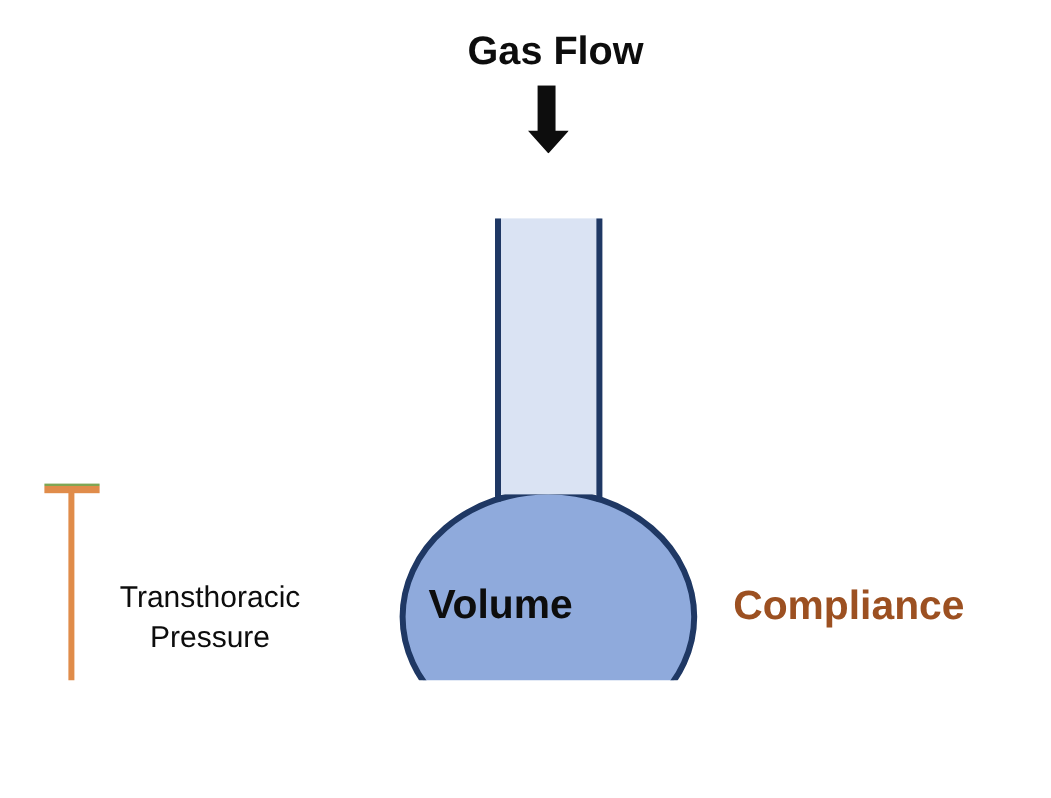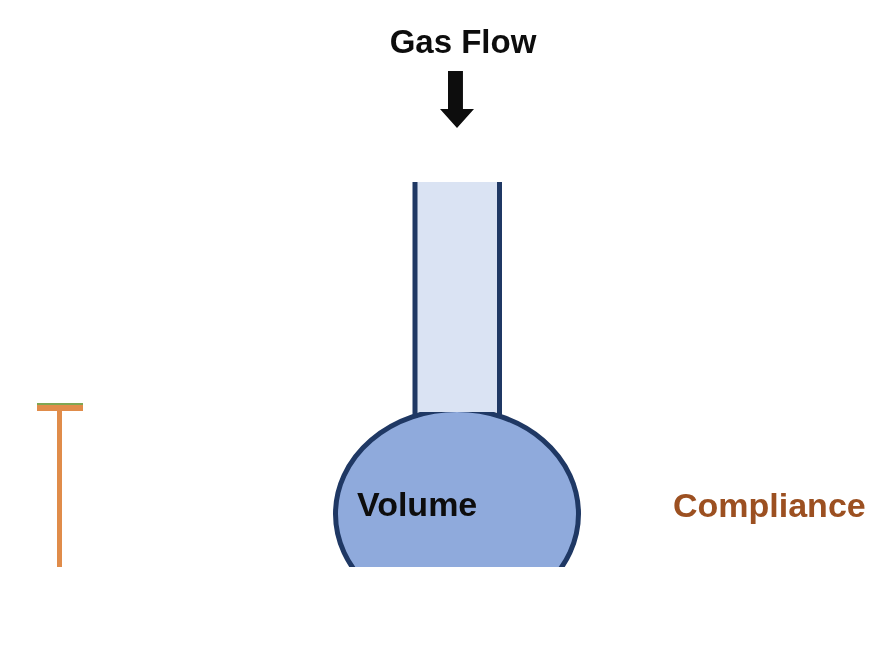--- a/index.html
+++ b/index.html
@@ -74,21 +74,21 @@
     width: 200px;
     font-size: 34px;
     line-height: 36px;
     font-weight: 700;
     color: var(--ink);
     white-space: nowrap;
   }
 
   .compliance-label {
     position: absolute;
-    left: 673px;
+    left: 611px;
     top: 485px;
     font-size: 34px;
     line-height: 40px;
     font-weight: 700;
     color: var(--compliance-color);
     white-space: nowrap;
   }
 
   .bracket { position: absolute; left: 0; top: 0; }
   .bracket-green-highlight {
@@ -149,14 +149,18 @@
 
   <div class="compliance-label">Compliance</div>
 
   <div class="bracket">
     <div class="bracket-green-highlight"></div>
     <div class="bracket-cap top"></div>
     <div class="bracket-vline"></div>
     <div class="bracket-cap bottom"></div>
   </div>
 
+  <div class="pressure-label">
+    <div>Transthoracic</div>
+    <div>Pressure</div>
+  </div>
 
 </div>
 
 </body></html>

